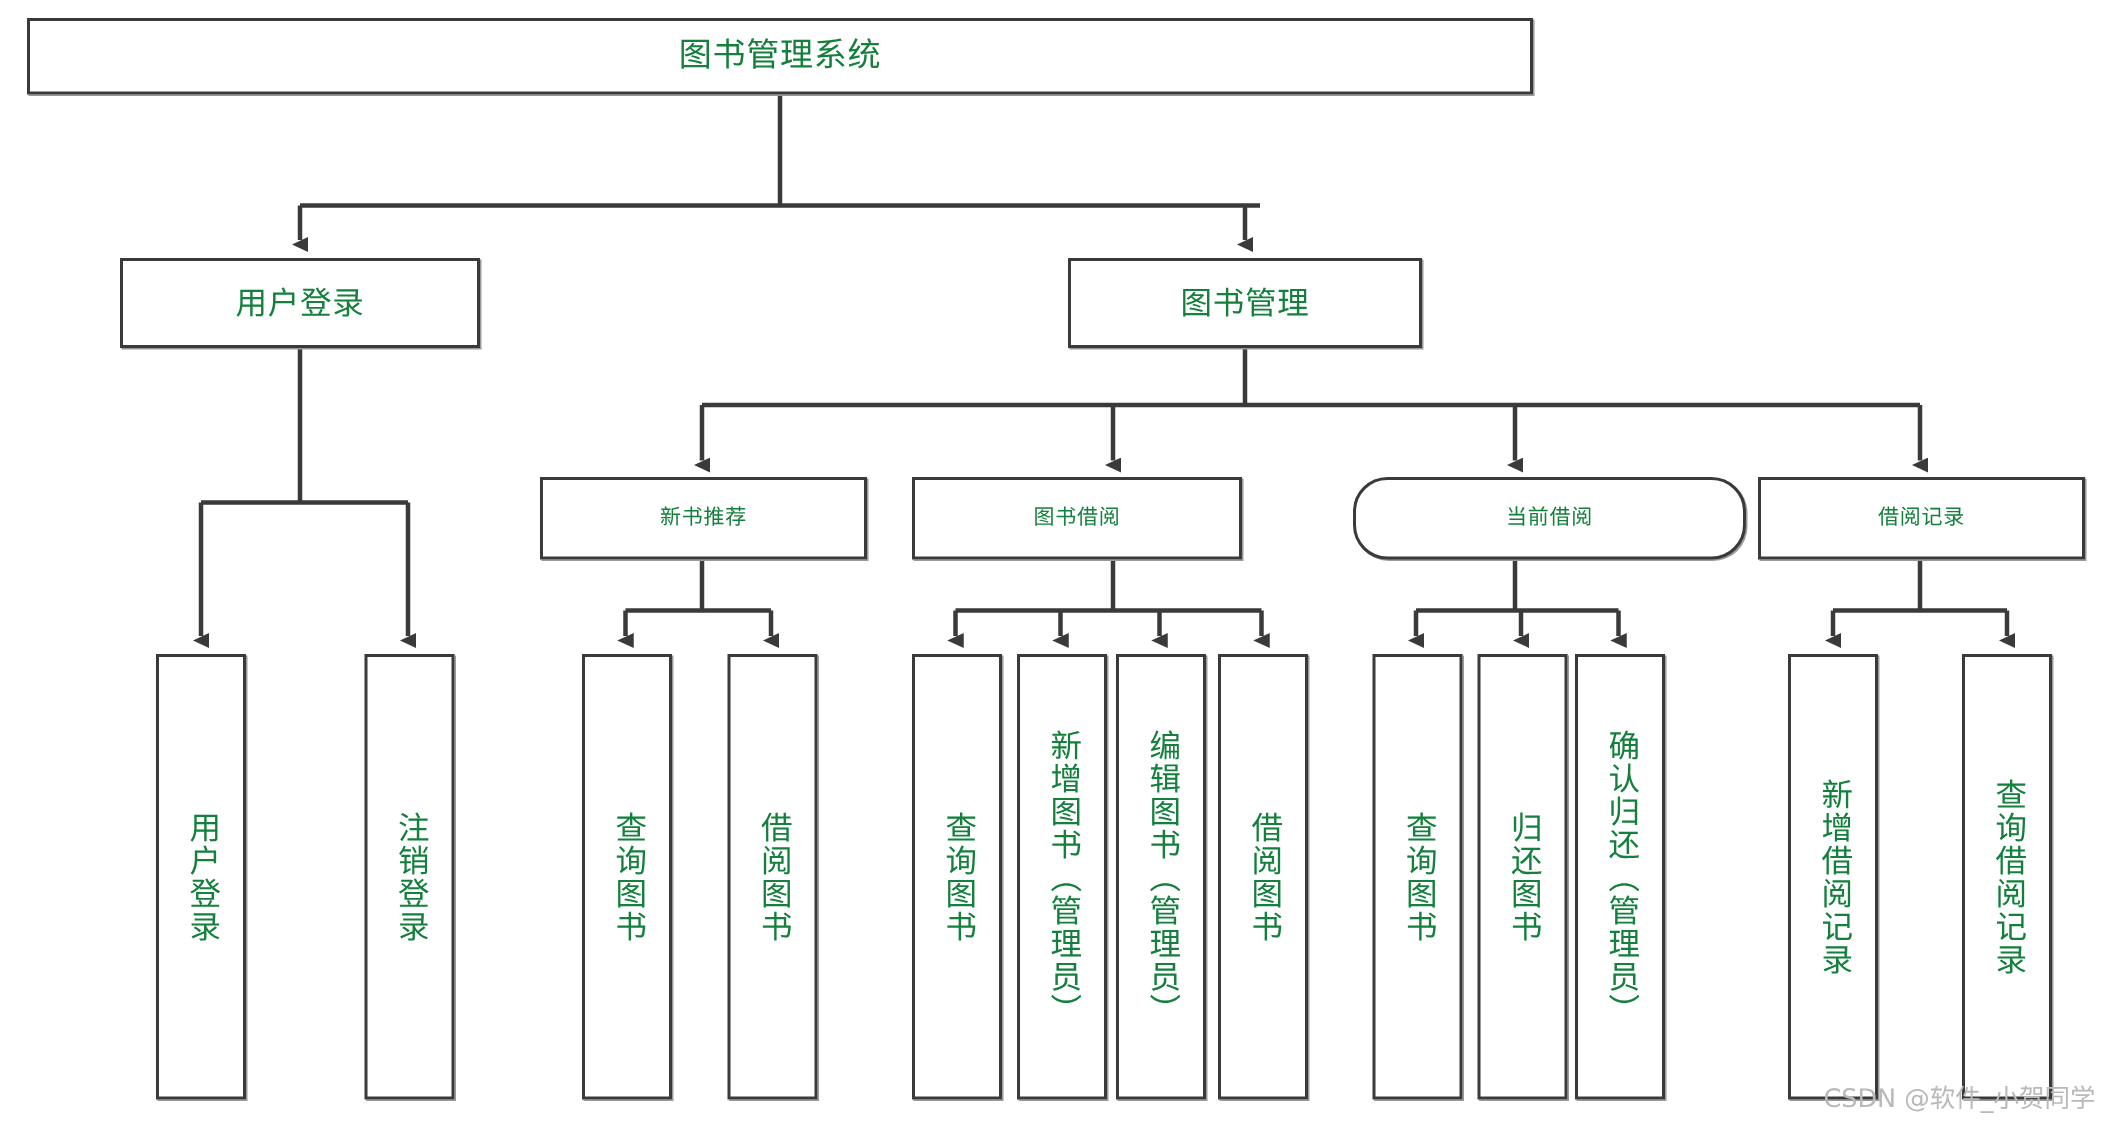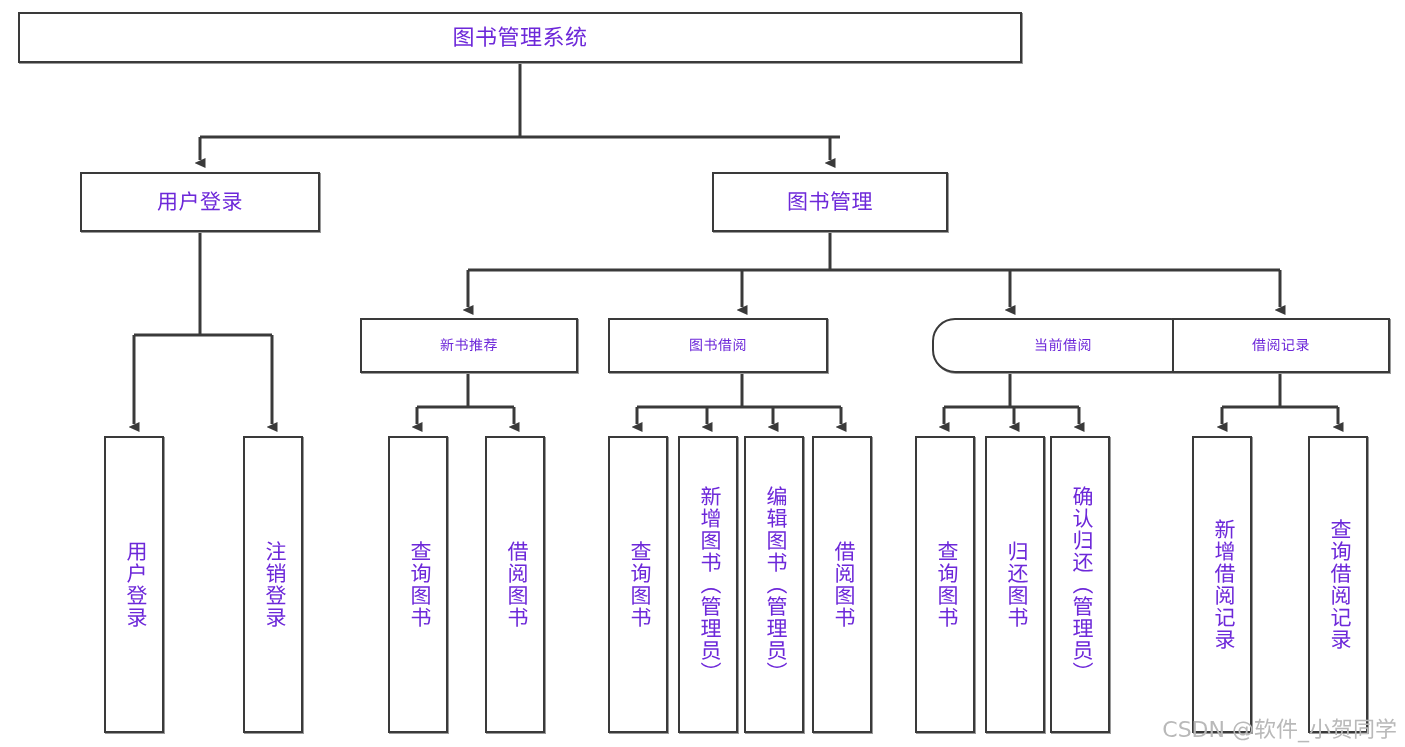--- a/index.html
+++ b/index.html
@@ -34,21 +34,21 @@
     box-sizing: border-box;
     background: #ffffff;
     border: 2px solid #3a3a3a;
     box-shadow: 1px 1px 0 0 #9a9a9a;
     display: flex;
     align-items: center;
     justify-content: center;
     overflow: hidden;
   }
   .node-label {
-    color: #6d28d9;
+    color: #15803d;
     font-family: "DejaVu Sans", "Liberation Sans", sans-serif;
     font-weight: 400;
     letter-spacing: 0.5px;
     white-space: nowrap;
     line-height: 1.05;
   }
   .node-root .node-label { font-size: 22px; }
   .node-level2 .node-label { font-size: 21px; }
   .node-level3 .node-label { font-size: 14px; }
   
@@ -64,21 +64,21 @@
     letter-spacing: 1px;
     white-space: nowrap;
     max-height: 280px;
   }
   
   .watermark {
     position: absolute;
     right: 8px;
     bottom: 4px;
     color: #b9b9b9;
-    font-size: 22px;
+    font-size: 17px;
     font-family: "DejaVu Sans", "Liberation Sans", sans-serif;
     white-space: nowrap;
     pointer-events: none;
     user-select: none;
   }
 </style>
 </head>
 <body>
 
 <div id="diagram-root">
@@ -144,21 +144,21 @@
   <div class="node-box node-level2" style="left:712px; top:172px; width:236px; height:60px;">
     <span class="node-label">图书管理</span>
   </div>
 
   <div class="node-box node-level3" style="left:360px; top:318px; width:218px; height:55px;">
     <span class="node-label">新书推荐</span>
   </div>
   <div class="node-box node-level3" style="left:608px; top:318px; width:220px; height:55px;">
     <span class="node-label">图书借阅</span>
   </div>
-  <div class="node-box node-level3" style="left:932px; top:318px; width:262px; height:55px;border-radius:23px;">
+  <div class="node-box node-level3" style="left:902px; top:318px; width:262px; height:55px;border-radius:23px;">
     <span class="node-label">当前借阅</span>
   </div>
   <div class="node-box node-level3" style="left:1172px; top:318px; width:218px; height:55px;">
     <span class="node-label">借阅记录</span>
   </div>
 
   <div class="node-box node-leaf" style="left:104px; top:436px; width:60px; height:297px;">
     <span class="node-label">用户登录</span>
   </div>
   <div class="node-box node-leaf" style="left:243px; top:436px; width:60px; height:297px;">

